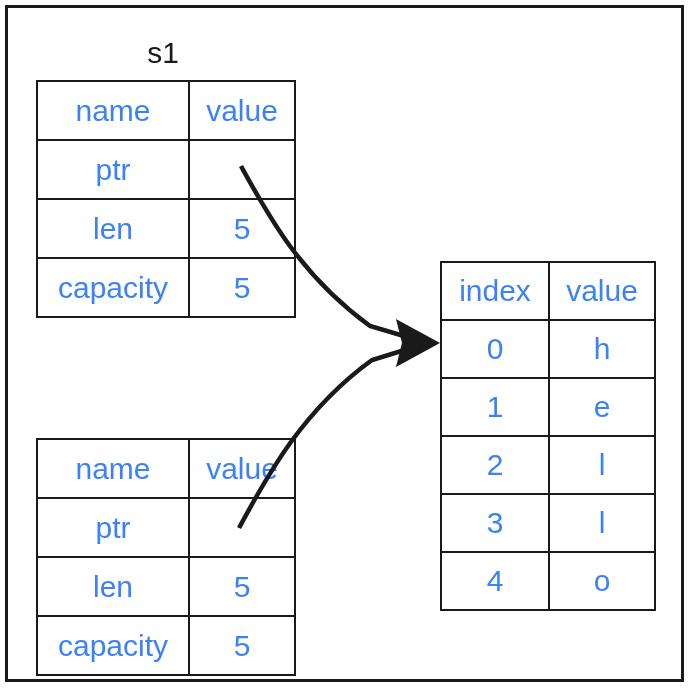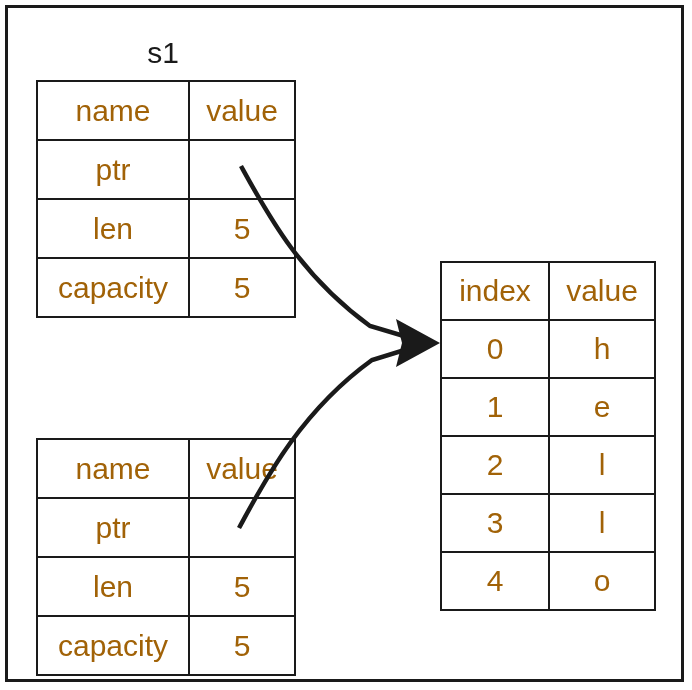--- a/index.html
+++ b/index.html
@@ -39,21 +39,21 @@
     position: absolute;
     border-collapse: collapse;
     table-layout: fixed;
     background: transparent;
   }
   .diagram-table td {
     border: 2px solid #1a1a1a;
     text-align: center;
     vertical-align: middle;
     font-size: 30px;
-    color: #a16207;
+    color: #3b82f6;
     padding: 0;
     overflow: visible;
     white-space: nowrap;
     line-height: 1;
     background: transparent;
   }
   
   .struct-table {
     width: 254px;
   }

